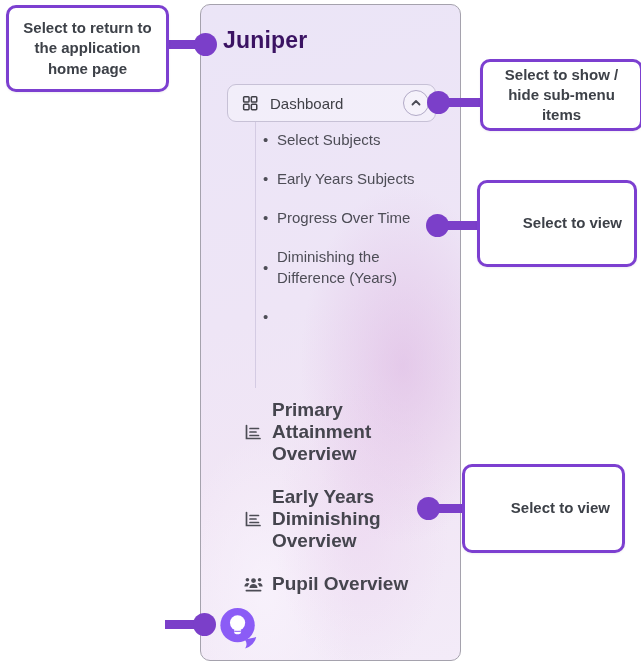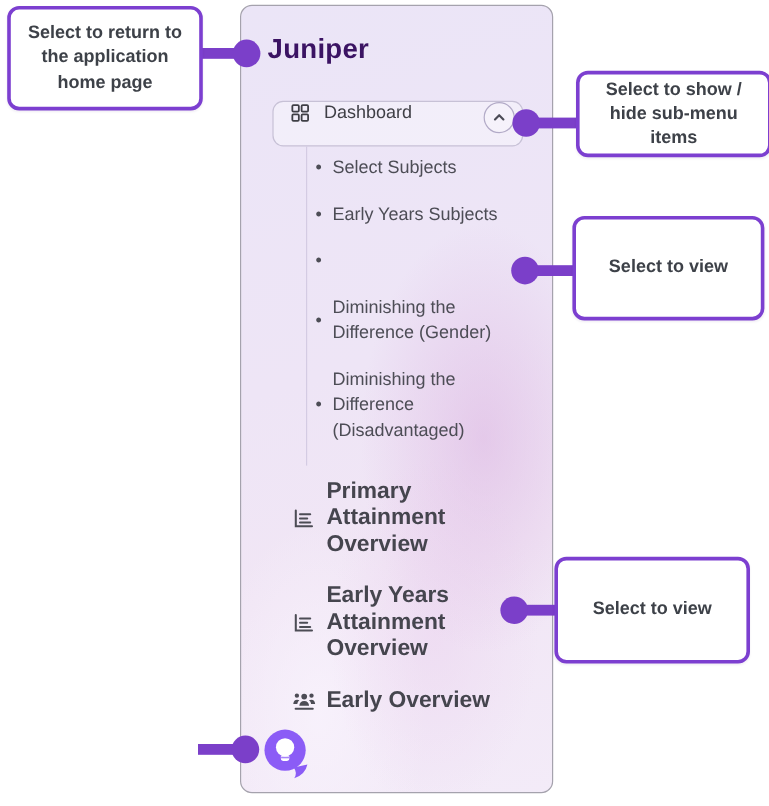--- a/index.html
+++ b/index.html
@@ -16,21 +16,21 @@
       radial-gradient(45% 30% at 62% 80%, rgba(236,214,240,0.6), rgba(236,214,240,0) 75%),
       radial-gradient(50% 35% at 25% 90%, rgba(248,242,252,0.9), rgba(248,242,252,0) 70%),
       linear-gradient(165deg,#ebe5f7 0%,#eee5f6 45%,#f1e6f5 70%,#f3ebf8 100%);
   }
   .brand{
     position:absolute;left:22px;top:22px;margin:0;
     font-size:23px;font-weight:800;letter-spacing:.2px;color:#3b1363;cursor:pointer;
   }
   .dash-btn{
     position:absolute;left:26px;top:79px;width:209px;height:38px;
-    display:flex;padding:0 6px 0 13px;
+    display:flex;align-items:center;padding:0 6px 0 13px;
     background:rgba(255,255,255,0.34);
     border:1px solid #c7c1d6;border-radius:9px;cursor:pointer;
   }
   .dash-btn .lbl{flex:1;margin-left:11px;font-size:15px;font-weight:500;color:#3f3f46;}
   .chev-circle{
     width:26px;height:26px;border:1px solid #b2aac7;border-radius:50%;
     display:flex;align-items:center;justify-content:center;background:rgba(255,255,255,0.25);
     cursor:pointer;flex:0 0 auto;
   }
   .guide-line{position:absolute;left:54px;top:117px;width:1px;height:266px;background:#d4cbe3;}
@@ -49,21 +49,21 @@
     font-size:19px;font-weight:600;color:#45454e;line-height:22px;
   }
   .nav-item .nav-icon{width:21px;flex:0 0 auto;margin-right:8px;display:flex;align-items:center;}
   .nav-item .nav-lbl{max-width:160px;}
 
   .feedback-btn{position:absolute;left:17px;top:601px;width:42px;height:46px;cursor:pointer;}
 
   
   .callout{
     position:absolute;background:#ffffff;border:3px solid #7c3fd0;border-radius:10px;
-    display:flex;align-items:center;justify-content:center;text-align:center;
+    display:flex;align-items:center;justify-content:flex-end;text-align:center;
     z-index:3;box-shadow:0 1px 2px rgba(60,20,100,0.08);
   }
   .callout p{margin:0;padding:0 12px;font-size:15px;font-weight:700;color:#3d4148;line-height:1.35;}
   .connector-line{position:absolute;height:9px;background:#7b3fc9;z-index:2;}
   .connector-dot{position:absolute;width:23px;height:23px;border-radius:50%;background:#7b3fc9;z-index:2;}
 
   .c1{left:6px;top:5px;width:163px;height:87px;}
   .l1{left:165px;top:40px;width:40px;}
   .d1{left:194px;top:33px;}
 
@@ -119,28 +119,28 @@
       <li>
         <span class="bullet">•</span>
         <span class="sub-lbl">Select Subjects</span>
       </li>
       <li>
         <span class="bullet">•</span>
         <span class="sub-lbl">Early Years Subjects</span>
       </li>
       <li>
         <span class="bullet">•</span>
-      </li>
-      <li>
-        <span class="bullet">•</span>
-        <span class="sub-lbl">Diminishing the Difference (Gender)</span>
-      </li>
-      <li>
-        <span class="bullet">•</span>
-        <span class="sub-lbl">Diminishing the Difference (Disadvantaged)</span>
+        <span class="sub-lbl">Progress Over Time</span>
+      </li>
+      <li>
+        <span class="bullet">•</span>
+        <span class="sub-lbl">Diminishing the Difference (Years)</span>
+      </li>
+      <li>
+        <span class="bullet">•</span>
       </li>
     </ul>
 
     <div class="mainnav">
       <div class="nav-item">
         <span class="nav-icon">
           <svg width="20" height="20" viewBox="0 0 20 20" fill="none" stroke="#4c4c55" stroke-width="1.7" stroke-linecap="round">
             <path d="M3.5 3.5 V16.5 H17"></path>
             <path d="M7 6.5 h8.5"></path>
               <path d="M7 10 h6"></path>
@@ -151,35 +151,35 @@
       </div>
       <div class="nav-item">
         <span class="nav-icon">
           <svg width="20" height="20" viewBox="0 0 20 20" fill="none" stroke="#4c4c55" stroke-width="1.7" stroke-linecap="round">
             <path d="M3.5 3.5 V16.5 H17"></path>
             <path d="M7 6.5 h8.5"></path>
               <path d="M7 10 h6"></path>
               <path d="M7 13.5 h8.5"></path>
           </svg>
         </span>
-        <span class="nav-lbl">Early Years Attainment Overview</span>
+        <span class="nav-lbl">Early Years Diminishing Overview</span>
       </div>
       <div class="nav-item">
         <span class="nav-icon">
           <svg width="21" height="19" viewBox="0 0 22 20" fill="#4c4c55">
             <circle cx="4.6" cy="5" r="1.9"></circle>
             <circle cx="17.4" cy="5" r="1.9"></circle>
             <path d="M1.4 12.2 q0.3-3.6 3.4-3.7 q1.1 0 2 .6 q-1.6 1.2-1.9 3.1 z"></path>
             <path d="M20.6 12.2 q-0.3-3.6-3.4-3.7 q-1.1 0-2 .6 q1.6 1.2 1.9 3.1 z"></path>
             <circle cx="11" cy="5.8" r="2.5"></circle>
             <path d="M6.7 13.8 q0.4-4.2 4.3-4.2 q3.9 0 4.3 4.2 z"></path>
             <rect x="2.6" y="15.6" width="16.8" height="1.7" rx="0.85"></rect>
           </svg>
         </span>
-        <span class="nav-lbl">Early Overview</span>
+        <span class="nav-lbl">Pupil Overview</span>
       </div>
     </div>
 
     <div class="feedback-btn">
       <span>
         <svg width="42" height="46" viewBox="0 0 44 48">
           <circle cx="20.5" cy="20" r="18" fill="#8b5cf6"></circle>
           <path d="M28 35 q3.5 4.5 .5 9.5 q9.5-3 11.5-12 z" fill="#8b5cf6"></path>
           <circle cx="20.5" cy="17.5" r="8" fill="#ffffff"></circle>
           <path d="M16.8 25.2 h7.4 v1.8 a2.4 2.4 0 0 1 -2.4 2.4 h-2.6 a2.4 2.4 0 0 1 -2.4 -2.4 z" fill="#ffffff"></path>

